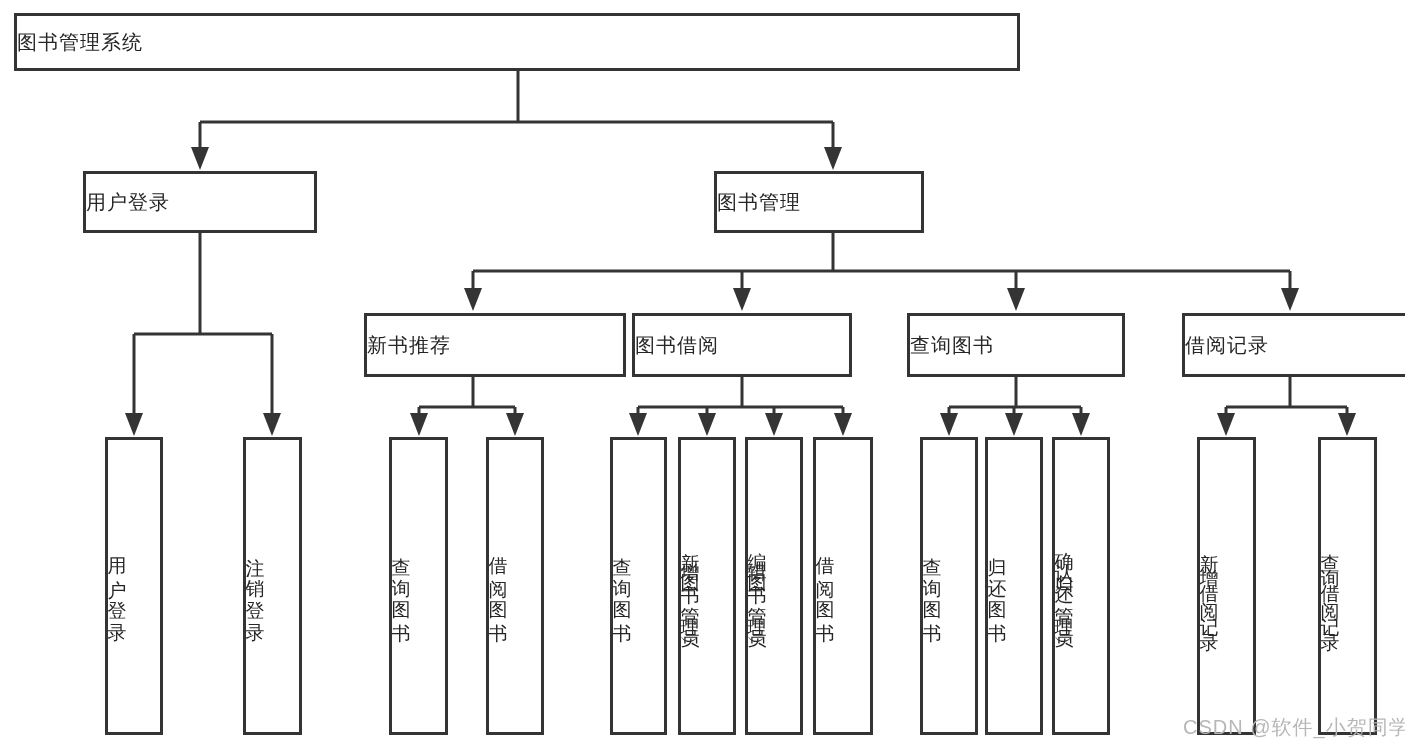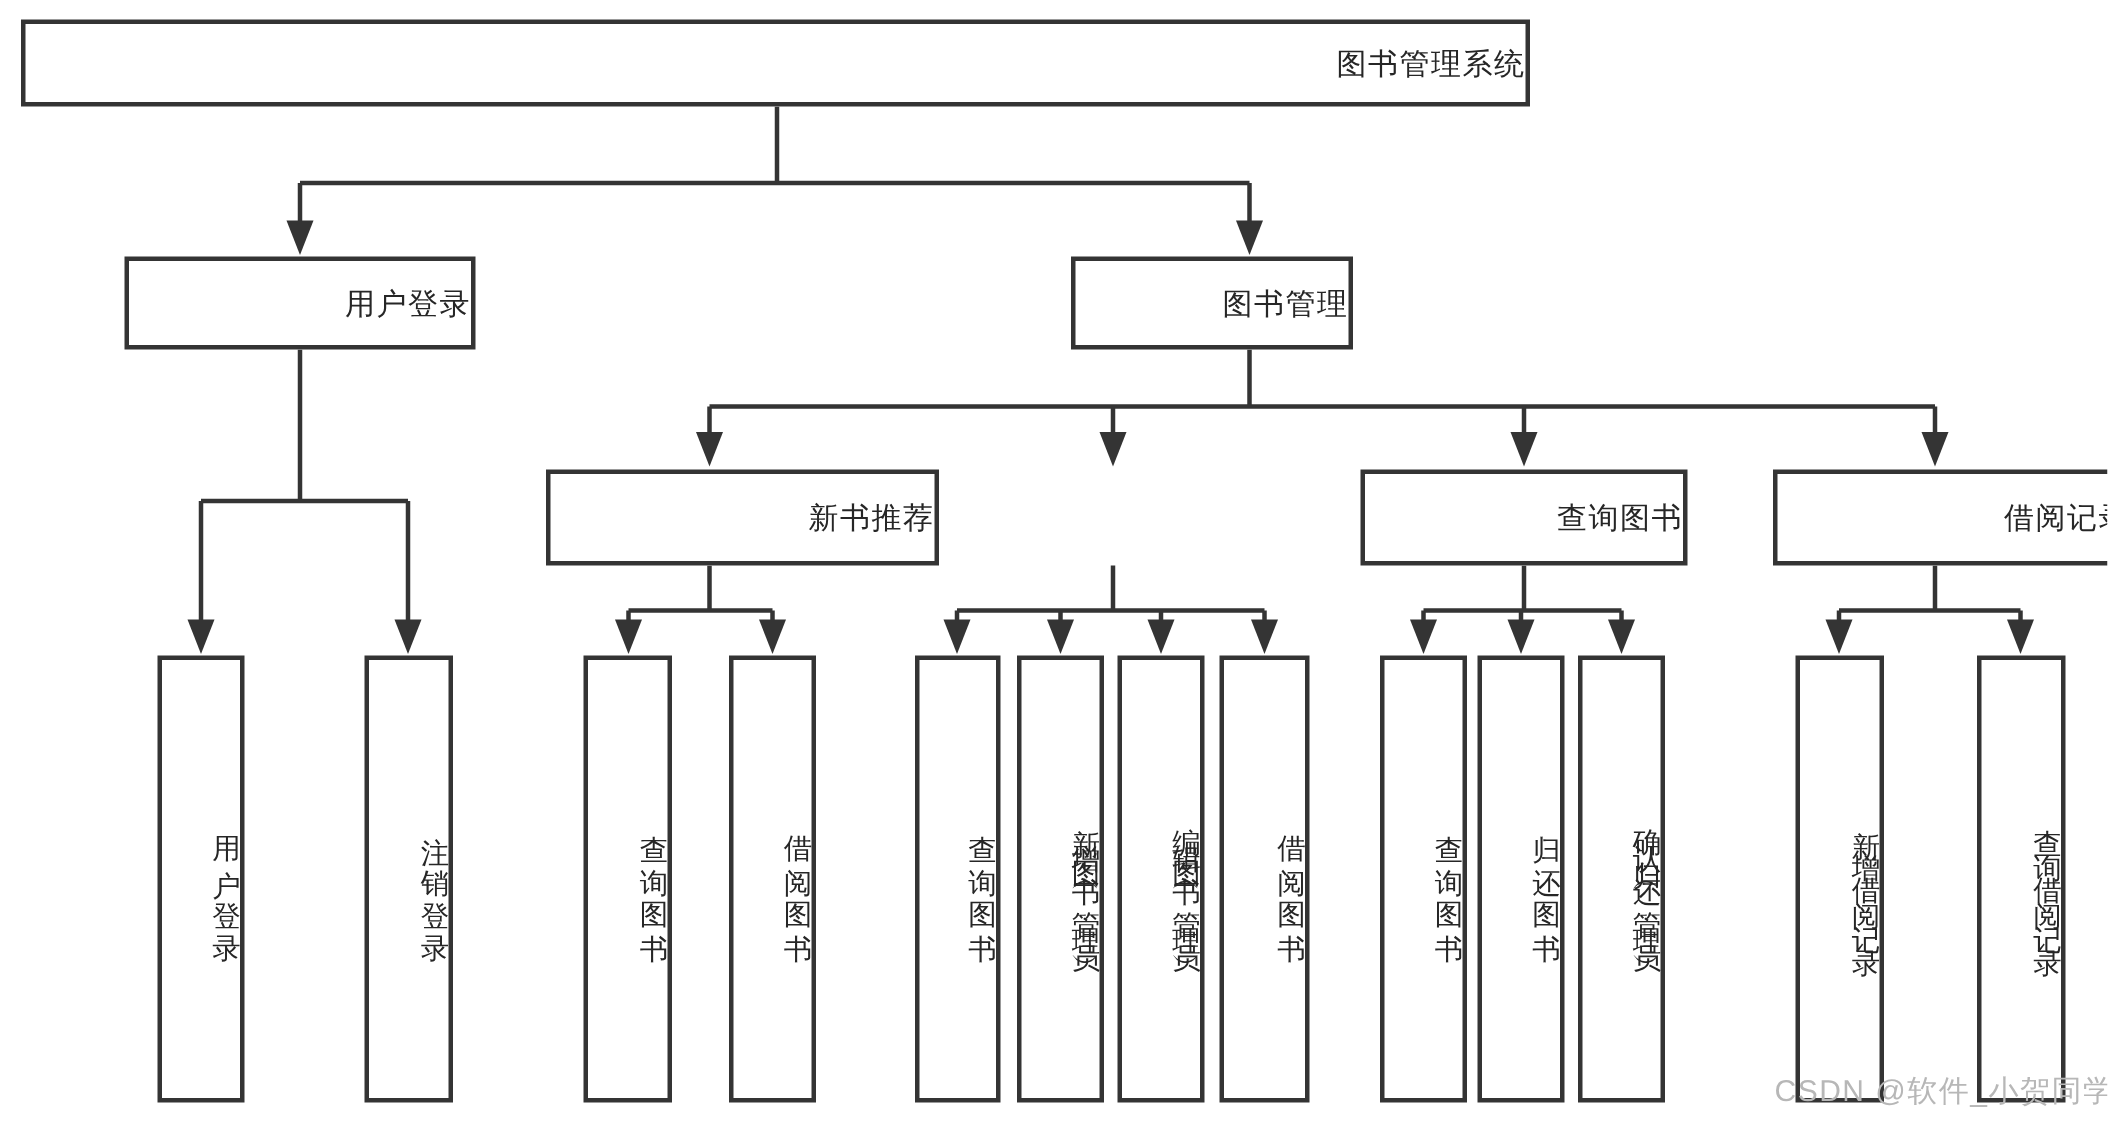--- a/index.html
+++ b/index.html
@@ -10,26 +10,25 @@
     font-family:"Liberation Sans", sans-serif;
     color:#262626;
     overflow:hidden;
   }
   #connectors{position:absolute;left:0;top:0;width:1405px;height:747px;}
   .box{
     position:absolute;
     background:#ffffff;
     border:3px solid #343434;
     box-sizing:border-box;
-    display:flex;align-items:center;justify-content:flex-end;
+    display:flex;align-items:center;justify-content:flex-start;
     font-size:20px;
     letter-spacing:1px;
     color:#262626;
     z-index:2;
-    padding-left:40px;
   }
   .leaf{font-size:19px;}
   .vtext{
     writing-mode:vertical-lr;
     text-orientation:mixed;
     line-height:1;
     white-space:nowrap;
   }
   .ls4{letter-spacing:22px;}
   .ls6{letter-spacing:16px;}
@@ -87,26 +86,29 @@
     <polygon class="chead" points="1338,413 1356,413 1347,436"></polygon>
   </svg>
 
   <div class="box" style="left:14px;top:13px;width:1006px;height:58px;">
     <span>图书管理系统</span>
   </div>
 
   <div class="box" style="left:83px;top:171px;width:234px;height:62px;">
     <span>用户登录</span>
   </div>
-  <div class="box" style="left:714px;top:171px;width:188px;height:62px;">
+  <div class="box" style="left:714px;top:171px;width:210px;height:62px;">
     <span>图书管理</span>
   </div>
 
   <div class="box" style="left:364px;top:313px;width:262px;height:64px;">
     <span>新书推荐</span>
+  </div>
+  <div class="box" style="left:632px;top:313px;width:220px;height:64px;">
+    <span>图书借阅</span>
   </div>
   <div class="box" style="left:907px;top:313px;width:218px;height:64px;">
     <span>查询图书</span>
   </div>
   <div class="box" style="left:1182px;top:313px;width:241px;height:64px;">
     <span>借阅记录</span>
   </div>
 
   <div class="box leaf" style="left:105px;top:437px;width:58px;height:298px;">
     <span class="vtext ls4">用户登录</span>

